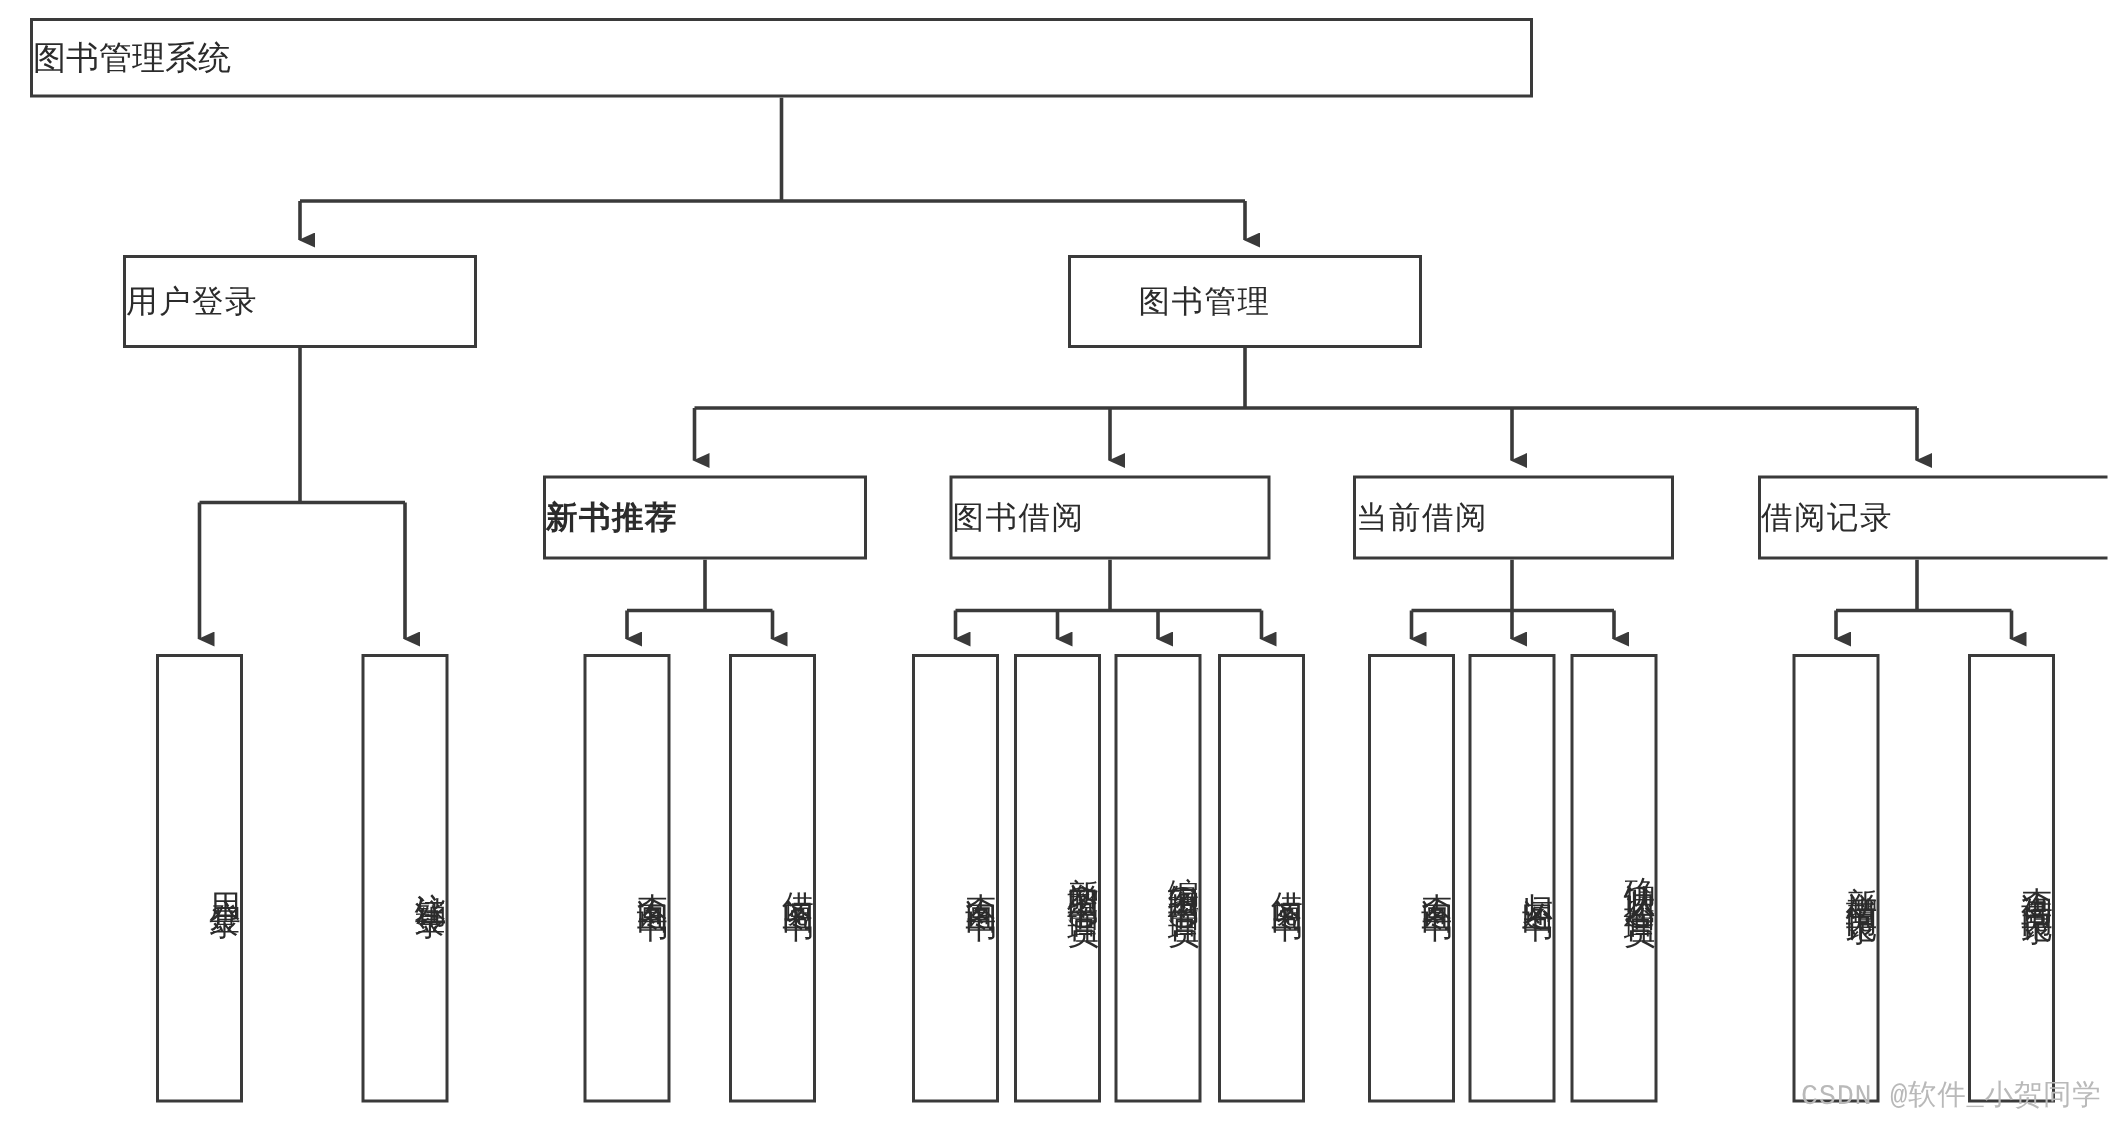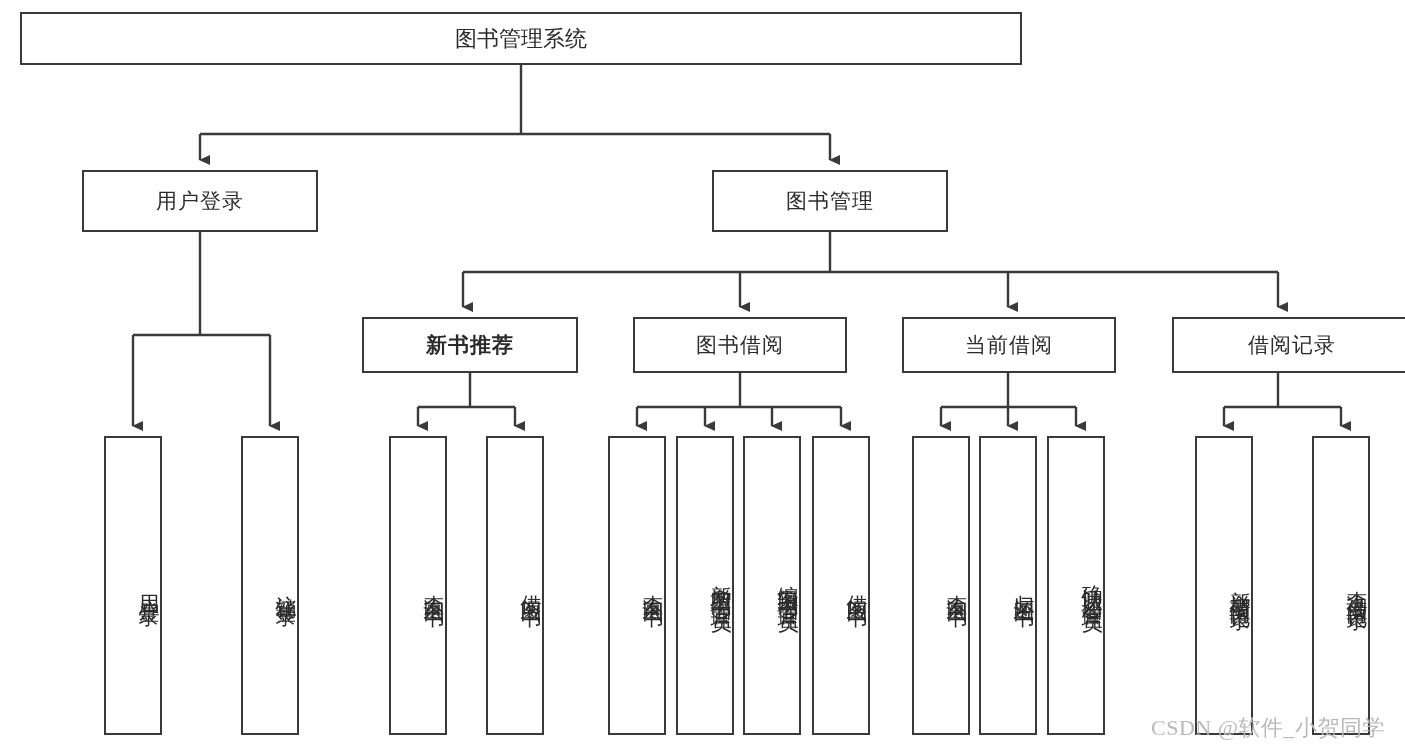--- a/index.html
+++ b/index.html
@@ -13,21 +13,21 @@
   #stage{position:absolute;left:0;top:0;width:1405px;height:747px;}
   svg#wires{position:absolute;left:0;top:0;width:1405px;height:747px;}
 
   .node{
     position:absolute;
     box-sizing:border-box;
     background:#ffffff;
     border:2.2px solid #3a3a3a;
     display:flex;
     align-items:center;
-    justify-content:center;
+    justify-content:flex-start;
     color:#2b2b2b;
   }
   .node.h{ font-size:21px; letter-spacing:1px; }
   .node.root{ font-size:22px; }
 
   
   .node.v{
     writing-mode:vertical-rl;
     text-orientation:upright;
     font-size:21px;
@@ -39,26 +39,26 @@
   }
   .node.v .txt{
     writing-mode:vertical-rl;
     text-orientation:upright;
     line-height:1;
     white-space:nowrap;
   }
 
   .watermark{
     position:absolute;
-    right:20px;bottom:4px;
-    font-size:22px;
+    right:4px;bottom:4px;
+    font-size:19px;
     color:#b9b9b9;
     letter-spacing:0.5px;
     white-space:nowrap;
-    font-family:Liberation Serif, serif;
+    font-family:Liberation Mono, monospace;
   }
 </style>
 </head>
 <body>
 
 <div id="stage">
 
   <svg id="wires" viewBox="0 0 1405 747" xmlns="http://www.w3.org/2000/svg">
     <defs>
       <marker id="arw" markerWidth="10" markerHeight="11" refX="5" refY="10" orient="auto" markerUnits="userSpaceOnUse">
@@ -109,21 +109,21 @@
     </g>
   </svg>
 
   <div class="node root" style="left:20px;top:12px;width:1002px;height:53px;">
     <span>图书管理系统</span>
   </div>
 
   <div class="node h" style="left:82px;top:170px;width:236px;height:62px;">
     <span>用户登录</span>
   </div>
-  <div class="node h" style="left:712px;top:170px;width:236px;height:62px;">
+  <div class="node h" style="left:712px;top:170px;width:236px;height:62px;padding-left:45px;">
     <span>图书管理</span>
   </div>
 
   <div class="node h" style="left:362px;top:317px;width:216px;height:56px;font-weight:bold;">
     <span>新书推荐</span>
   </div>
   <div class="node h" style="left:902px;top:317px;width:214px;height:56px;">
     <span>当前借阅</span>
   </div>
   <div class="node h" style="left:633px;top:317px;width:214px;height:56px;">

